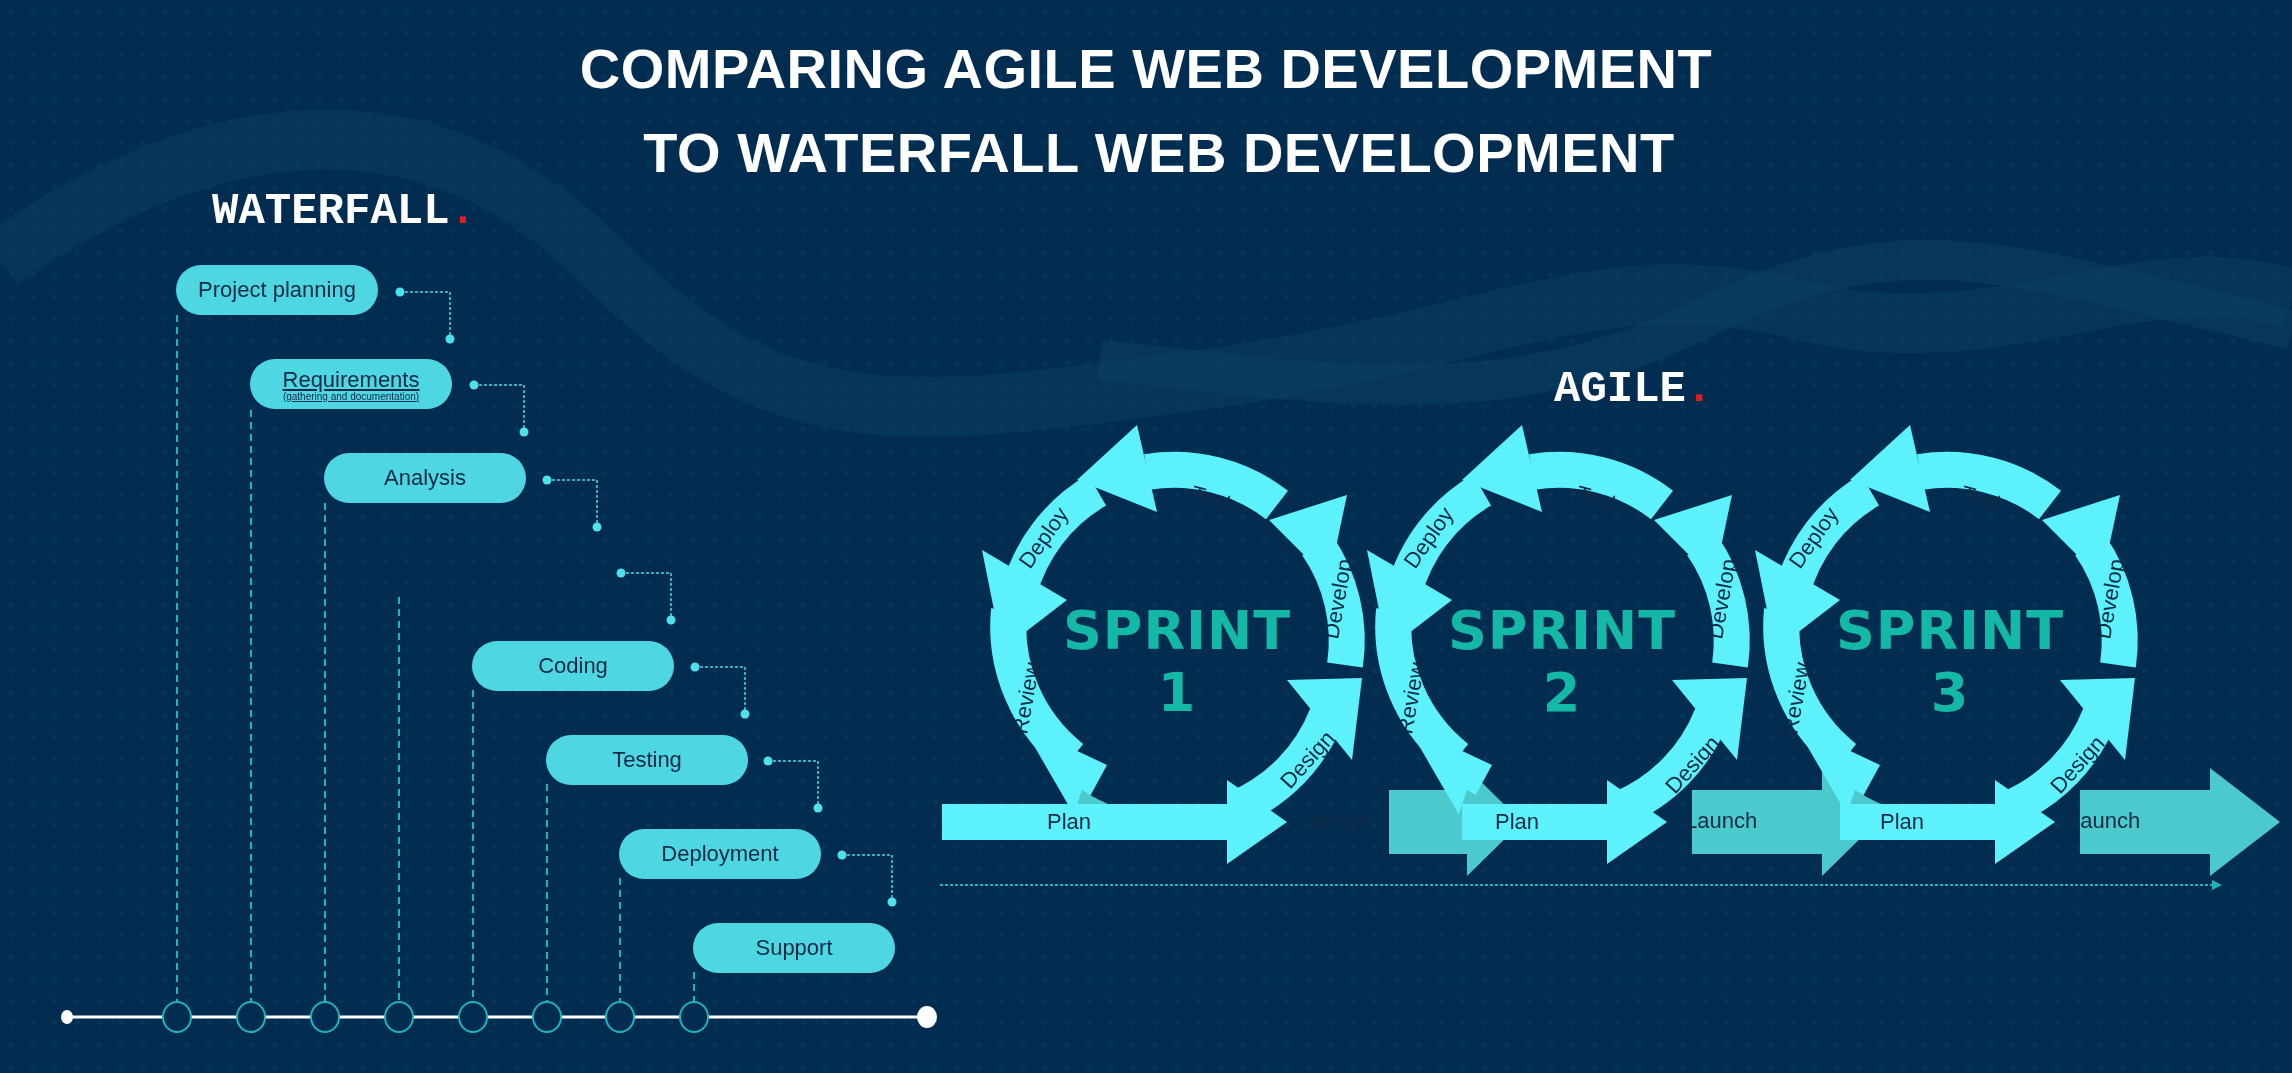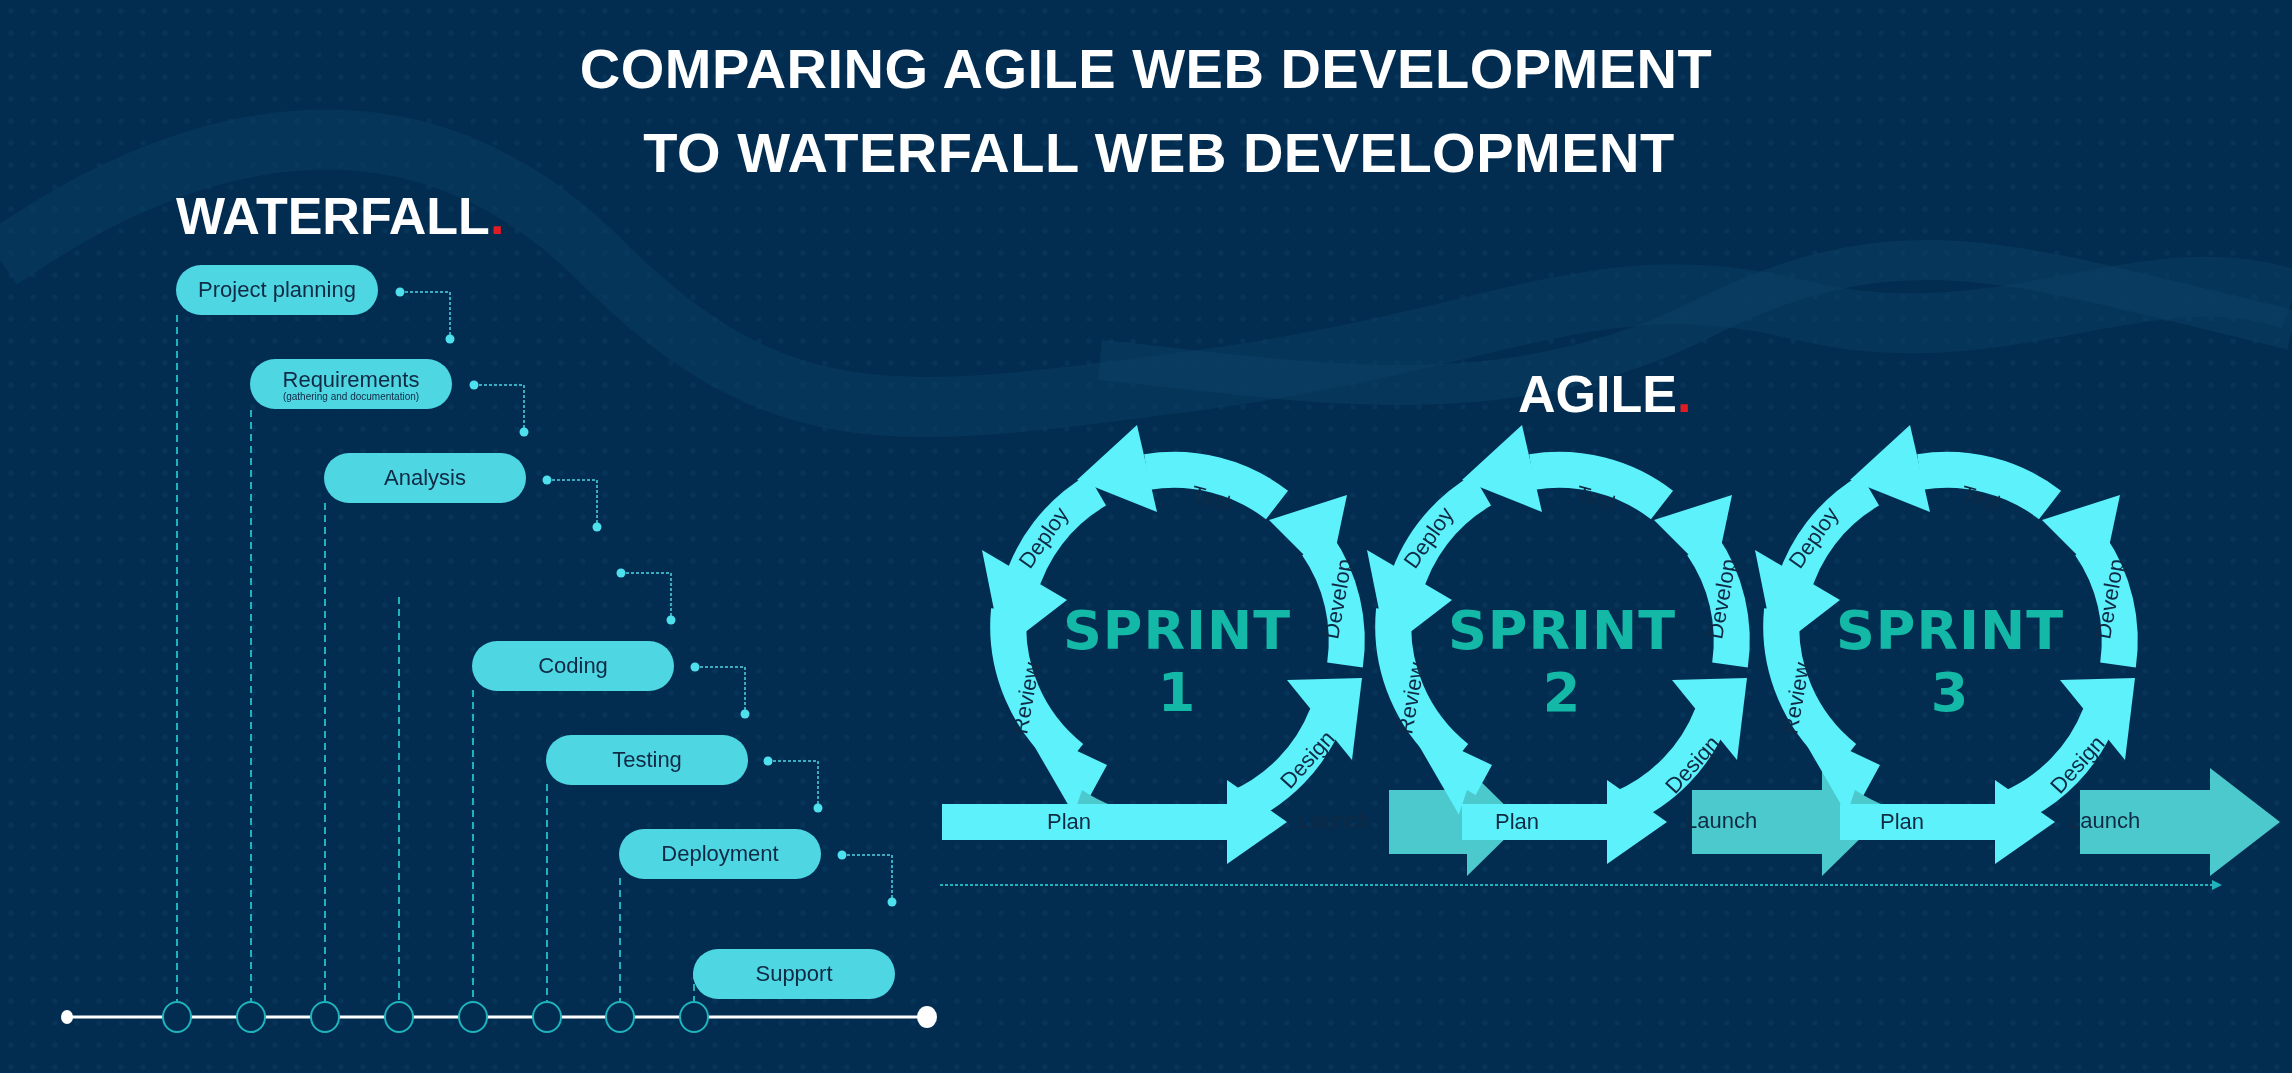--- a/index.html
+++ b/index.html
@@ -12,22 +12,23 @@
   .canvas { position: absolute; left: 0; top: 0; width: 2000px; height: 1073px; }
   .bg-svg { position: absolute; left: 0; top: 0; }
   .title {
     position: absolute; left: 0; width: 2292px; text-align: center;
     color: #ffffff; font-weight: bold; font-size: 56px; letter-spacing: 0.5px;
     font-family: "Liberation Sans", sans-serif;
   }
   .title.l1 { top: 36px; }
   .title.l2 { top: 120px; margin-left: 13px; }
   .section-label {
-    position: absolute; color: #ffffff; font-weight: bold; font-size: 52px;
-    font-family: Liberation Sans, sans-serif;
+    position: absolute; color: #ffffff; font-weight: bold; font-size: 44px;
+    font-family: Liberation Mono, monospace;
+    margin-left: 36px;
   }
   .section-label .dot { color: #e31b23; }
   .wf-step {
     position: absolute; height: 50px; border-radius: 25px;
     background: #4fd6e3; color: #0f2a44;
     display: flex; flex-direction: column; align-items: center; justify-content: center;
     font-size: 22px; box-sizing: border-box;
   }
   .wf-step .sub { font-size: 10px; margin-top: -2px; }
   .diagram-svg { position: absolute; left: 0; top: 0; }
@@ -107,37 +108,37 @@
       <ellipse cx="473" cy="1017" rx="14" ry="15"></ellipse>
       <ellipse cx="547" cy="1017" rx="14" ry="15"></ellipse>
       <ellipse cx="620" cy="1017" rx="14" ry="15"></ellipse>
       <ellipse cx="694" cy="1017" rx="14" ry="15"></ellipse>
     </g>
   </svg>
 
   <div class="wf-step" style="left:176px; top:265px; width:202px;">
     <span>Project planning</span>
   </div>
-  <div class="wf-step" style="left:250px; top:359px; width:202px;">
+  <div class="wf-step" style="left:250px; top:359px; width:202px;text-decoration:underline;">
     <span>Requirements</span>
     <span class="sub">(gathering and documentation)</span>
   </div>
   <div class="wf-step" style="left:324px; top:453px; width:202px;">
     <span>Analysis</span>
   </div>
   <div class="wf-step" style="left:472px; top:641px; width:202px;">
     <span>Coding</span>
   </div>
   <div class="wf-step" style="left:546px; top:735px; width:202px;">
     <span>Testing</span>
   </div>
   <div class="wf-step" style="left:619px; top:829px; width:202px;">
     <span>Deployment</span>
   </div>
-  <div class="wf-step" style="left:693px; top:923px; width:202px;margin-top:26px;">
+  <div class="wf-step" style="left:693px; top:923px; width:202px;">
     <span>Support</span>
   </div>
 
   <div class="section-label" style="left:1518px; top:364px;">
     <span>AGILE</span><span class="dot">.</span>
   </div>
 
   <svg class="diagram-svg" width="2292" height="1073">
     <defs>
       <g id="cycle">

